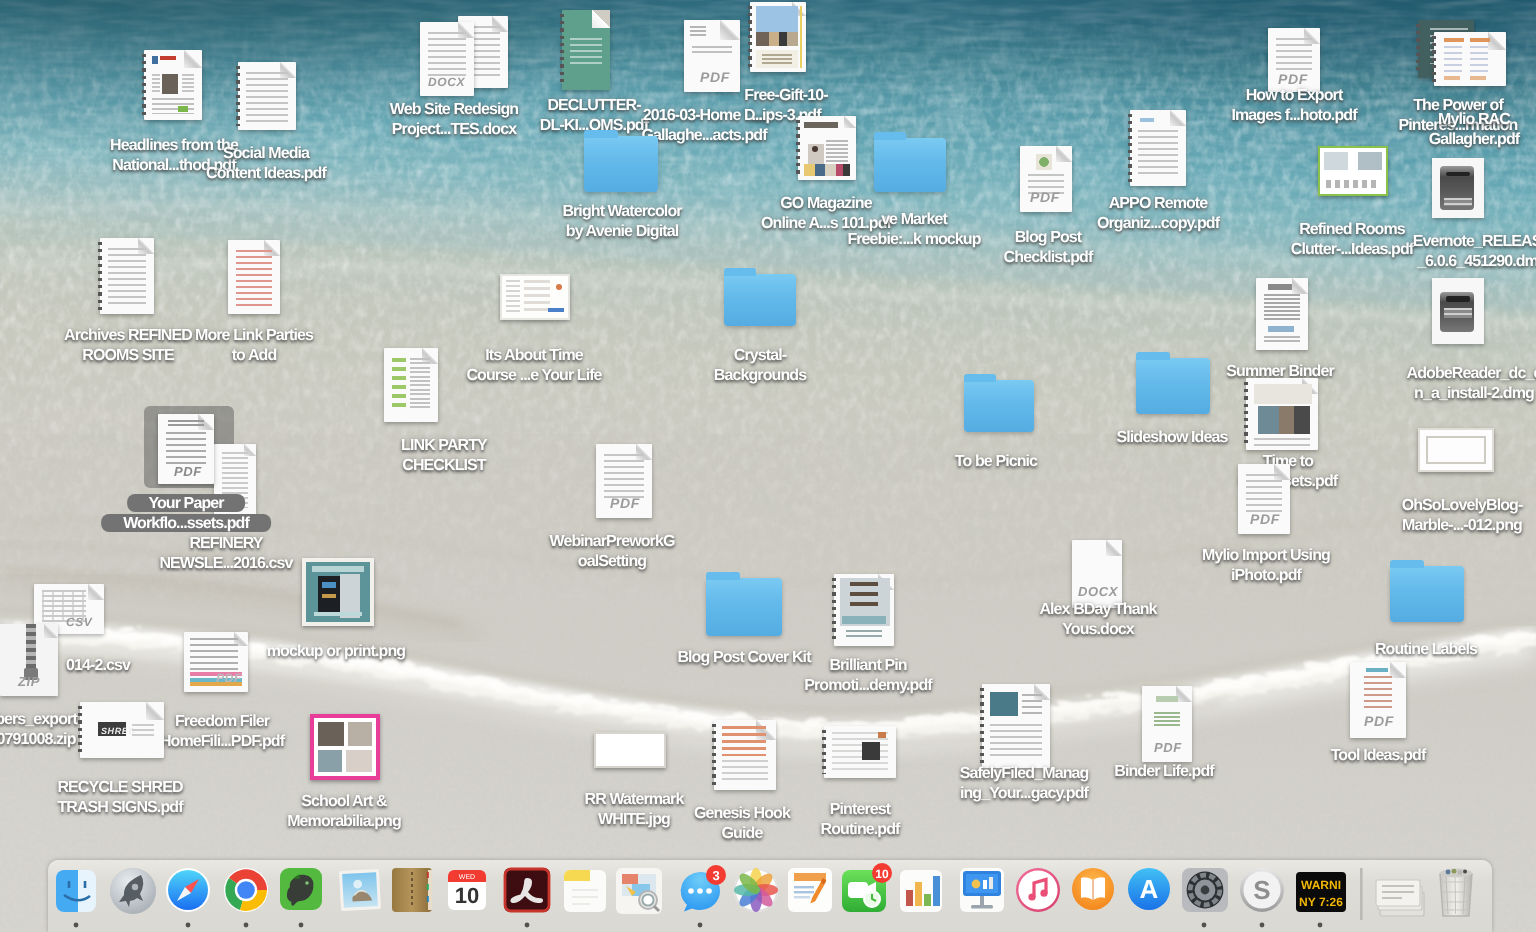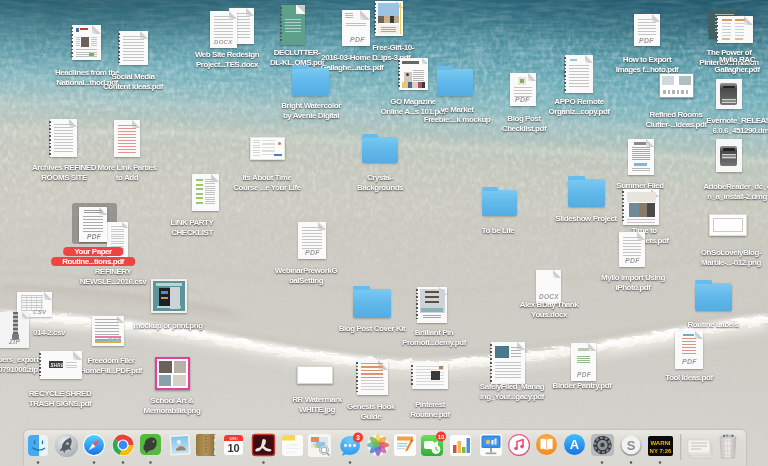--- a/index.html
+++ b/index.html
@@ -16,21 +16,21 @@
 text-shadow:0 1px 1.5px rgba(50,50,50,.8),0 0 2px rgba(90,90,90,.45);transform:translateX(-50%);white-space:nowrap;letter-spacing:-.45px}
 .doc{position:absolute;background:#fafafa;box-shadow:0 1px 2px rgba(0,0,0,.3);border-radius:.5px}
 .doc .fold{position:absolute;right:0;top:0;width:8px;height:8px;background:linear-gradient(225deg,transparent 0 49%,#ddd 50%,#c9c9c9 60%,#f2f2f2 100%)}
 .doc .ln{position:absolute;left:4px;right:4px;background-image:repeating-linear-gradient(180deg,#c5c5c5 0 1px,transparent 1px 3px)}
 .spi{position:absolute;left:-1.5px;top:2px;bottom:2px;width:2.2px;background-image:repeating-linear-gradient(180deg,#555 0 1.6px,transparent 1.6px 3.6px)}
 .fol{position:absolute;background:linear-gradient(180deg,#7acaf2 0%,#62b9ea 45%,#55ace2 100%);border-radius:2px;box-shadow:0 1px 2px rgba(0,0,0,.22)}
 .fol:before{content:"";position:absolute;left:0;top:-3px;width:45%;height:4px;background:#66bcec;border-radius:1.5px 1.5px 0 0}
 .pdfw{position:absolute;color:#9b9b9b;font-weight:bold;font-size:6px;letter-spacing:.3px}
 .sel{position:absolute;background:rgba(72,72,72,.42);border-radius:3px}
 .glbl{position:absolute;color:#fff;font-weight:bold;font-size:8px;line-height:10px;letter-spacing:-.45px;text-align:center;transform:translateX(-50%)}
-.glbl span{background:#ef4444;border-radius:4px;padding:0 11px;box-decoration-break:clone;-webkit-box-decoration-break:clone}
+.glbl span{background:#737373;border-radius:4px;padding:0 11px;box-decoration-break:clone;-webkit-box-decoration-break:clone}
 .dmg{position:absolute}
 .dmg .body{position:absolute;left:16%;top:14%;width:66%;height:72%;background:linear-gradient(180deg,#9a9a9a,#4a4a4a 25%,#5a5a5a 60%,#777);border-radius:2px}
 .dmg .slot{position:absolute;left:26%;top:22%;width:46%;height:9%;background:#222;border-radius:1px}
 .dmg .lab{position:absolute;left:22%;top:66%;width:54%;height:15%;background:repeating-linear-gradient(180deg,#cfcfcf 0 1px,#8a8a8a 1px 2.5px)}
 .thumb{position:absolute;box-shadow:0 1px 2px rgba(0,0,0,.35)}
 </style></head>
 <body>
 <div id="d">
 <div class="bg"></div>
 <svg class="water" width="768" height="466" style="position:absolute;left:0;top:0">
@@ -157,21 +157,21 @@
  <i style="position:absolute;left:3px;top:24px;width:21px;height:9px;background:#f2efe4"></i>
  <i style="position:absolute;left:6px;top:26px;width:15px;height:5px;background-image:repeating-linear-gradient(180deg,#b0a890 0 1px,transparent 1px 2px)"></i>
  <i style="position:absolute;right:2px;top:2px;width:1.5px;height:31px;background:#e8d060"></i>
     </div>
 <div class="lbl" style="left:393px;top:43px">Free-Gift-10-<br>...ips-3.pdf</div>
 <div class="doc" style="left:634px;top:14px;width:26px;height:32px">
       <i class="fold"></i>
       <i class="ln" style="top:5px;height:17px"></i>
       <i class="pdfw" style="left:5px;bottom:2px;font-size:7px">PDF</i>
     </div>
-<div class="lbl" style="left:647px;top:55px">How to Export<br>Images f...hoto.pdf</div>
+<div class="lbl" style="left:647px;top:43px">How to Export<br>Images f...hoto.pdf</div>
 <div class="doc" style="left:709px;top:10px;width:28px;height:29px;background:#41605f">
       <i class="spi"></i>
  <i style="position:absolute;left:6px;top:4px;right:3px;height:18px;background-image:repeating-linear-gradient(180deg,rgba(255,255,255,.55) 0 1px,transparent 1px 3.5px)"></i>
     </div>
 <div class="doc" style="left:717px;top:16px;width:36px;height:27px">
       <i class="spi"></i>
       <i class="fold" style="width:9px;height:9px"></i>
  <i style="position:absolute;left:5px;top:3px;width:10px;height:2px;background:#e0955a"></i>
  <i style="position:absolute;left:18px;top:3px;width:10px;height:2px;background:#e0955a"></i>
  <i style="position:absolute;left:5px;top:7px;width:9px;height:14px;background-image:repeating-linear-gradient(180deg,#c8cfe0 0 1px,transparent 1px 3px)"></i>
@@ -243,38 +243,38 @@
 <div class="lbl" style="left:267px;top:173px">Its About Time<br>Course ...e Your Life</div>
 <div class="fol" style="left:362px;top:137px;width:36px;height:26px"></div>
 <div class="lbl" style="left:380px;top:173px">Crystal-<br>Backgrounds</div>
 <div class="doc" style="left:628px;top:139px;width:26px;height:36px">
       <i class="fold"></i>
  <i style="position:absolute;left:6px;top:3px;width:12px;height:3px;background:#8a8a8a"></i>
  <i class="ln" style="top:8px;height:14px;background-image:repeating-linear-gradient(180deg,#a8a8a8 0 1px,transparent 1px 2px)"></i>
  <i style="position:absolute;left:6px;top:24px;width:13px;height:3px;background:#8fb3cf"></i>
  <i class="ln" style="top:29px;height:4px;background-image:repeating-linear-gradient(180deg,#b8b8b8 0 1px,transparent 1px 2px)"></i>
     </div>
-<div class="lbl" style="left:640px;top:181px">Summer Filed</div>
+<div class="lbl" style="left:640px;top:181px">Summer Binder</div>
 <div class="dmg" style="left:716px;top:139px;width:26px;height:33px;background:#f7f7f7;box-shadow:0 1px 2px rgba(0,0,0,.3)">
  <i class="fold" style="position:absolute"></i>
       <i class="body" style="top:22%;height:60%"></i>
       <i class="slot" style="top:28%"></i>
       <i class="lab" style="top:46%"></i>
     </div>
 <div class="lbl" style="left:737px;top:182px">AdobeReader_dc_e<br>n_a_install-2.dmg</div>
 <div class="doc" style="left:192px;top:174px;width:27px;height:37px">
       <i class="fold"></i>
  <i style="position:absolute;left:4px;top:5px;width:7px;height:26px;background-image:repeating-linear-gradient(180deg,#9cc868 0 2px,transparent 2px 4.5px)"></i>
  <i style="position:absolute;left:13px;top:5px;width:10px;height:26px;background-image:repeating-linear-gradient(180deg,#c2c2c2 0 1px,transparent 1px 2.2px)"></i>
     </div>
-<div class="lbl" style="left:192px;top:218px">LINK PARTY<br>CHECKLIST</div>
+<div class="lbl" style="left:222px;top:218px">LINK PARTY<br>CHECKLIST</div>
 <div class="fol" style="left:482px;top:190px;width:35px;height:26px"></div>
-<div class="lbl" style="left:498px;top:226px">To be Life</div>
+<div class="lbl" style="left:498px;top:226px">To be Picnic</div>
 <div class="fol" style="left:568px;top:179px;width:37px;height:28px"></div>
-<div class="lbl" style="left:586px;top:214px">Slideshow Project</div>
+<div class="lbl" style="left:586px;top:214px">Slideshow Ideas</div>
 <div class="doc" style="left:623px;top:189px;width:36px;height:36px">
       <i class="spi"></i>
       <i class="fold"></i>
  <i style="position:absolute;left:4px;top:3px;right:3px;height:10px;background:#e8e5df"></i>
  <i style="position:absolute;left:6px;top:14px;width:26px;height:14px;background:linear-gradient(90deg,#6d8a96 0 40%,#8a7a6a 40% 70%,#4a4a4a 70%)"></i>
  <i class="ln" style="top:30px;height:4px"></i>
     </div>
 <div class="lbl" style="left:644px;top:226px">Time to<br>Org...ssets.pdf</div>
 <div class="thumb" style="left:709px;top:214px;width:38px;height:22px;background:#fdfdfd;border:1px solid #e0ddd6;box-sizing:border-box">
  <i style="position:absolute;left:3px;top:3px;right:3px;bottom:3px;border:1px solid #cfccc4"></i>
@@ -285,21 +285,21 @@
 <div class="doc" style="left:107px;top:222px;width:21px;height:36px">
       <i class="fold" style="width:6px;height:6px"></i>
       <i class="ln" style="top:4px;height:28px;background-image:repeating-linear-gradient(180deg,#cacaca 0 1px,transparent 1px 2.5px)"></i>
     </div>
 <div class="doc" style="left:79px;top:207px;width:28px;height:35px">
       <i class="fold"></i>
  <i style="position:absolute;left:5px;top:3px;right:5px;height:4px;background-image:repeating-linear-gradient(180deg,#9a9a9a 0 1px,transparent 1px 2px)"></i>
  <i class="ln" style="top:9px;height:18px;background-image:repeating-linear-gradient(180deg,#ababab 0 1px,transparent 1px 3px)"></i>
  <i class="pdfw" style="left:8px;bottom:2px;font-size:6.5px;color:#8a8a8a">PDF</i>
     </div>
-<div class="glbl" style="left:93px;top:247px"><span>Your Paper</span><br><span>Routine...tions.pdf</span></div>
+<div class="glbl" style="left:93px;top:247px"><span>Your Paper</span><br><span>Workflo...ssets.pdf</span></div>
 <div class="lbl" style="left:113px;top:267px">REFINERY<br>NEWSLE...2016.csv</div>
 <div class="doc" style="left:298px;top:222px;width:28px;height:37px">
       <i class="fold"></i>
       <i class="ln" style="top:5px;height:24px"></i>
       <i class="pdfw" style="left:7px;bottom:3px;font-size:7px">PDF</i>
     </div>
 <div class="lbl" style="left:306px;top:266px">WebinarPreworkG<br>oalSetting</div>
 <div class="doc" style="left:619px;top:232px;width:26px;height:35px">
       <i class="fold"></i>
       <i class="ln" style="top:5px;height:20px"></i>
@@ -394,21 +394,21 @@
  <i style="position:absolute;left:20px;top:5px;width:10px;height:10px;background-image:repeating-linear-gradient(180deg,#b5b5b5 0 1px,transparent 1px 3px)"></i>
  <i class="ln" style="top:20px;height:16px"></i>
     </div>
 <div class="lbl" style="left:512px;top:382px">SafelyFiled_Manag<br>ing_Your...gacy.pdf</div>
 <div class="doc" style="left:571px;top:343px;width:25px;height:38px">
       <i class="fold"></i>
  <i style="position:absolute;left:7px;top:5px;width:11px;height:3px;background:#b8ccb0"></i>
  <i style="position:absolute;left:6px;top:13px;width:13px;height:8px;background-image:repeating-linear-gradient(180deg,#9ab88e 0 1px,transparent 1px 2px)"></i>
  <i class="pdfw" style="left:6px;bottom:3px;font-size:6.5px">PDF</i>
     </div>
-<div class="lbl" style="left:582px;top:381px">Binder Pantry.pdf</div>
+<div class="lbl" style="left:582px;top:381px">Binder Life.pdf</div>
 <div class="doc" style="left:675px;top:331px;width:28px;height:38px">
       <i class="fold"></i>
  <i style="position:absolute;left:8px;top:3px;width:11px;height:2px;background:#6ab0c4"></i>
  <i class="ln" style="left:7px;right:7px;top:7px;height:16px;background-image:repeating-linear-gradient(180deg,#d09a8a 0 1px,transparent 1px 3px)"></i>
  <i class="pdfw" style="left:7px;bottom:4px;font-size:7px">PDF</i>
     </div>
 <div class="lbl" style="left:689px;top:373px">Tool Ideas.pdf</div>
 <div style="position:absolute;left:24px;top:430px;width:722px;height:36px;background:linear-gradient(180deg,#eae8e3,#dedcd7 30%,#dad8d3);border-radius:5px 5px 0 0;box-shadow:0 0 2px rgba(0,0,0,.25)"></div>
 <svg width="768" height="466" style="position:absolute;left:0;top:0" font-family="Liberation Sans, sans-serif">
 

